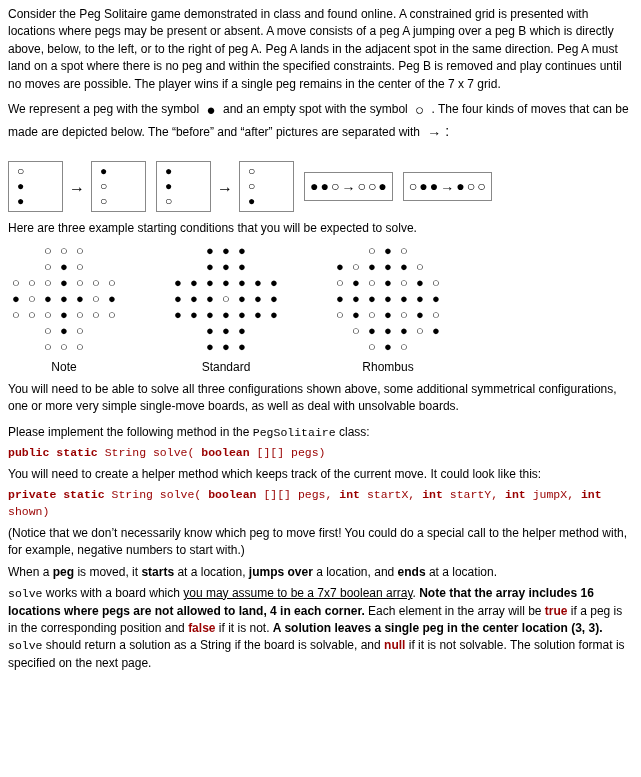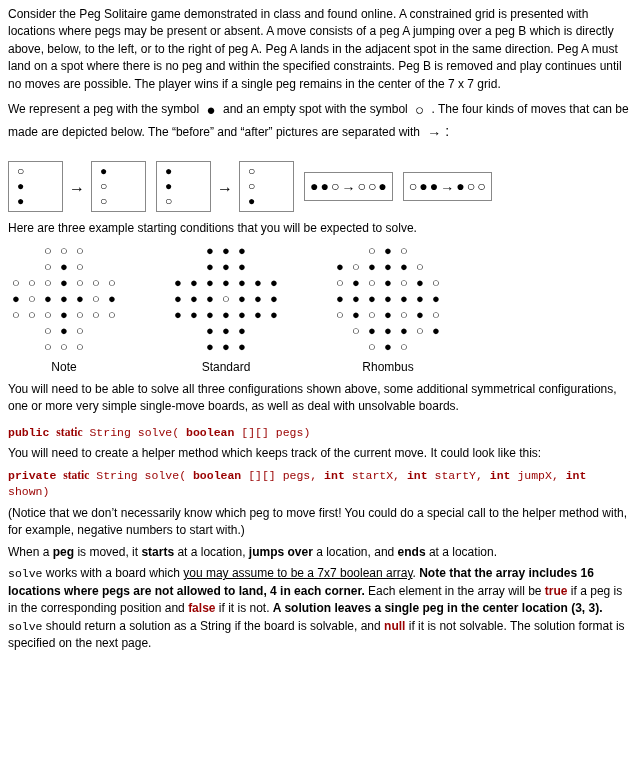--- a/index.html
+++ b/index.html
@@ -54,21 +54,21 @@
     .code-inline {
       font-family: 'Courier New', monospace;
       font-size: 11.5px;
     }
     .bold { font-weight: bold; }
     .underline { text-decoration: underline; }
 
     
     .kw-public { color: #990000; font-weight: bold; }
     .kw-private { color: #990000; font-weight: bold; }
-    .kw-static { color: #990000; font-weight: bold; font-family: Liberation Serif, serif; }
+    .kw-static { color: #990000; font-weight: bold; }
     .kw-int { color: #990000; font-weight: bold; }
     .kw-boolean { color: #990000; font-weight: bold; }
     .kw-true { color: #990000; font-weight: bold; }
     .kw-false { color: #990000; font-weight: bold; }
     .kw-null { color: #990000; font-weight: bold; }
 
     .grid-3x3 {
       display: grid;
       grid-template-columns: repeat(3, 15px);
       grid-template-rows: repeat(3, 15px);
@@ -384,20 +384,23 @@
           <span style="width:16px;height:16px;display:flex;align-items:center;justify-content:center;"></span>
         </div>
         <div class="board-label">Rhombus</div>
       </div>
     </div>
 
     <p style="margin-top:4px;">You will need to be able to solve all three configurations shown above, some additional symmetrical configurations, one or more very simple single-move boards, as well as deal with unsolvable boards.</p>
   </div>
 
   <div class="section" style="margin-top:8px;">
+    <p>
+      <span>Please implement the following method in the </span><span class="code-inline">PegSolitaire</span><span> class:</span>
+    </p>
     <div class="code-block" style="margin: 2px 0 4px 0;">
       <span class="kw-public">public</span>
       <span> </span>
       <span class="kw-static">static</span>
       <span> String solve(</span>
       <span class="kw-boolean">boolean</span>
       <span>[][] pegs)</span>
     </div>
     <p>You will need to create a helper method which keeps track of the current move. It could look like this:</p>
     <div class="code-block" style="margin: 2px 0 4px 0; color:#990000;">

